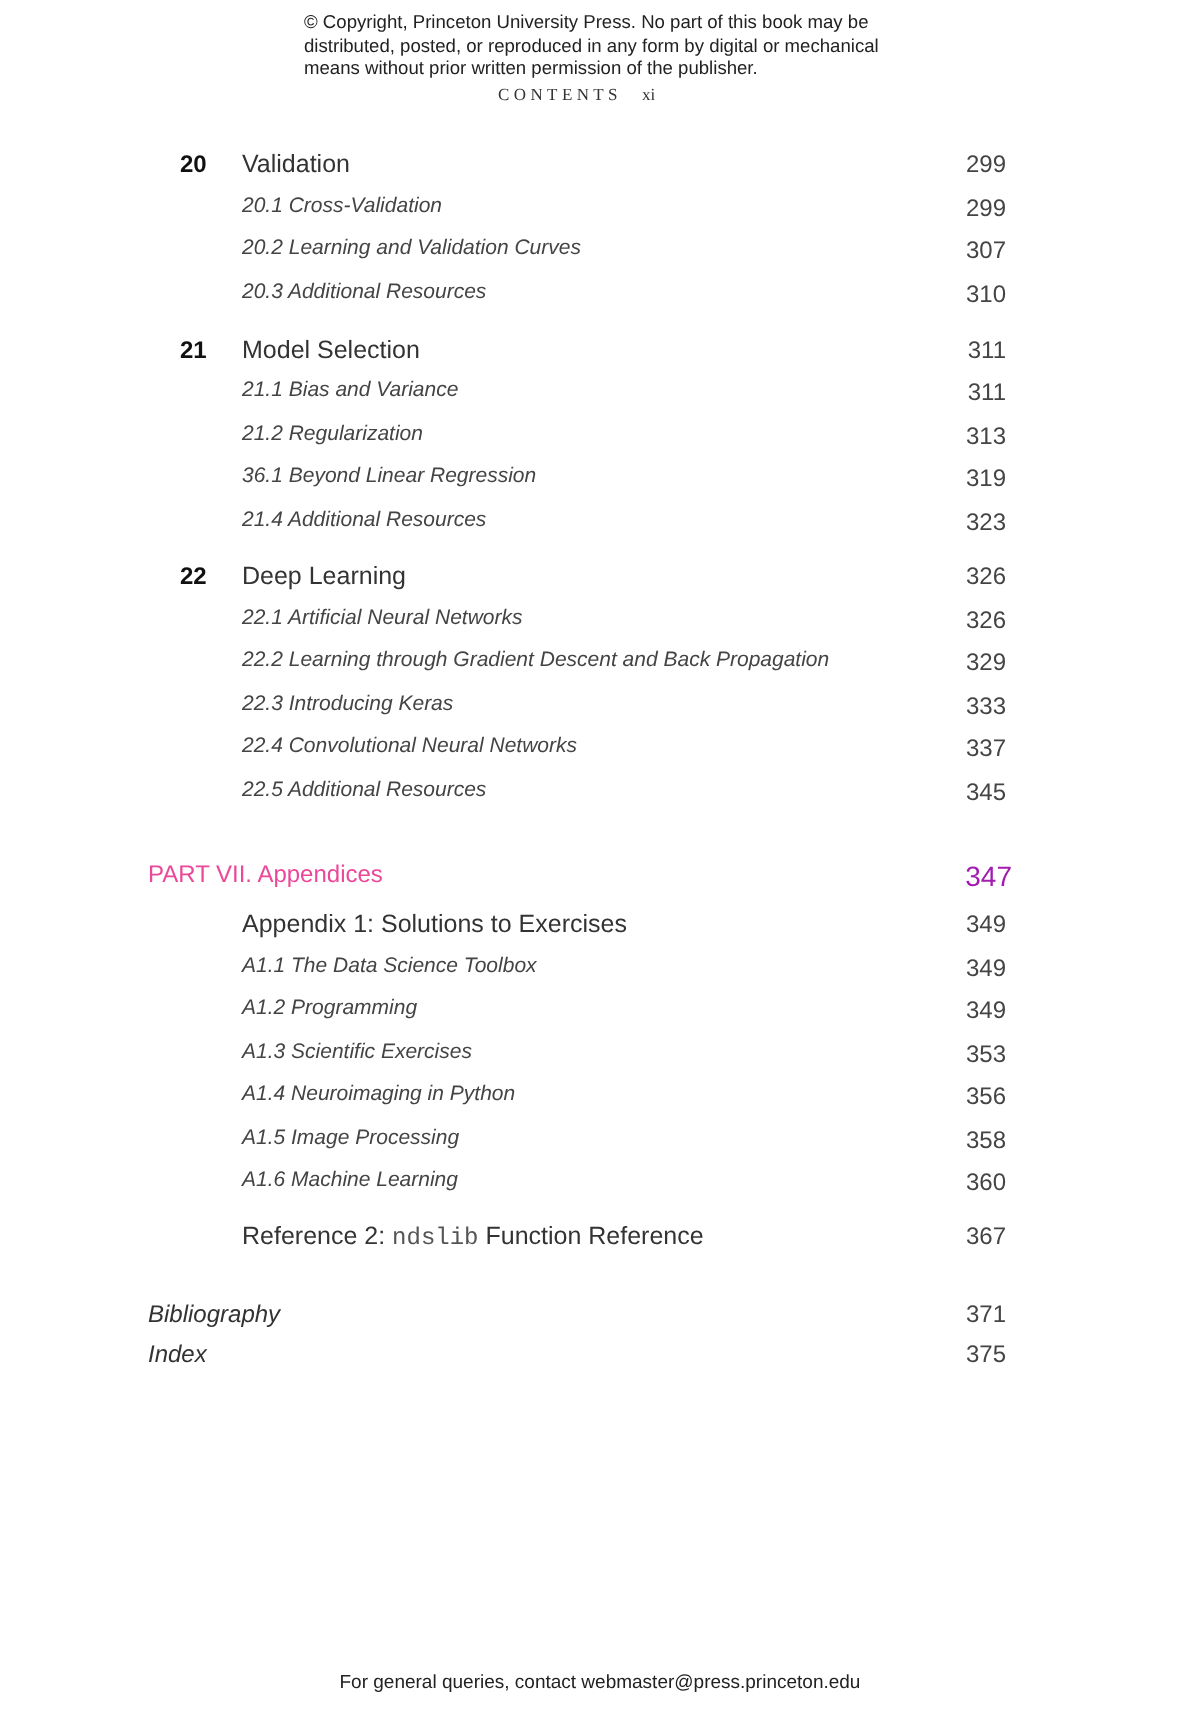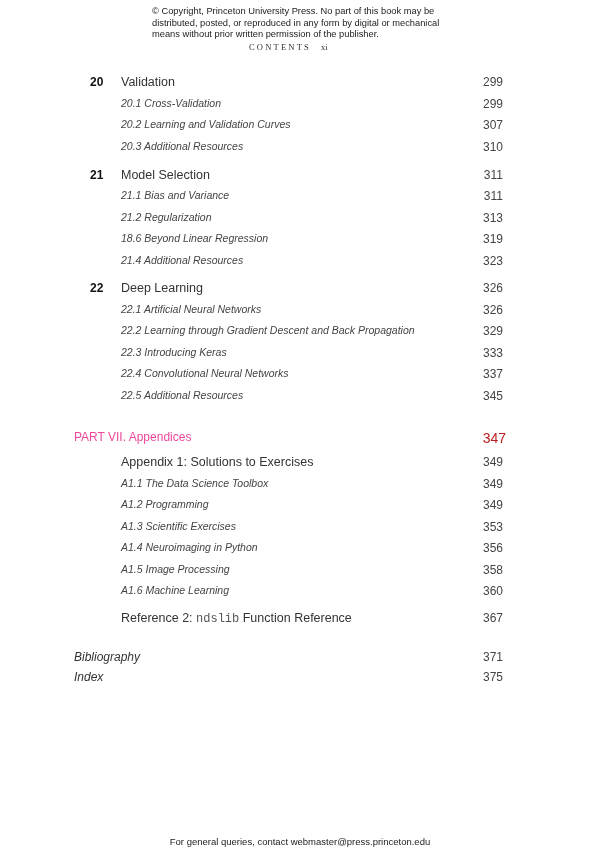--- a/index.html
+++ b/index.html
@@ -10,21 +10,21 @@
   .running-head { position: absolute; left: 0; width: 600px; top: 42px; text-align: left;
                   font-family: "Liberation Serif", serif; font-size: 8.5px; color: #333; }
   .running-head .rh-label { position: absolute; left: 249px; letter-spacing: 2.2px; }
   .running-head .rh-page { position: absolute; left: 321px; }
   .row { position: absolute; left: 0; width: 600px; height: 16px; }
   .num { position: absolute; left: 90px; font-weight: bold; font-size: 12px; color: #111; }
   .chap-title { position: absolute; left: 121px; font-size: 12.5px; color: #333; text-align: right; }
   .sec-title { position: absolute; left: 121px; font-size: 10.5px; font-style: italic; color: #444; }
   .page { position: absolute; right: 97px; font-size: 12px; color: #444; text-align: right; }
   .part-title { position: absolute; left: 74px; font-size: 12px; color: #ec4899; }
-  .part-page { position: absolute; right: 94px; font-size: 14px; color: #b91c1c; }
+  .part-page { position: absolute; right: 94px; font-size: 14px; color: #a21caf; }
   .app-title { position: absolute; left: 121px; font-size: 12.5px; color: #333; }
   .app-title .mono { font-family: "Liberation Mono", monospace; font-size: 12px; color: #555; }
   .end-title { position: absolute; left: 74px; font-size: 12px; font-style: italic; color: #333; }
   .footer { position: absolute; left: 0; width: 600px; top: 836px; text-align: center;
             font-size: 9.5px; color: #222; }
 </style>
 </head>
 <body>
 
 <div class="copyright">© Copyright, Princeton University Press. No part of this book may be distributed, posted, or reproduced in any form by digital or mechanical means without prior written permission of the publisher.</div>
@@ -58,21 +58,21 @@
 </div>
 <div class="row" style="top:189px">
   <span class="sec-title">21.1  Bias and Variance</span>
   <span class="page">311</span>
 </div>
 <div class="row" style="top:211px">
   <span class="sec-title">21.2  Regularization</span>
   <span class="page">313</span>
 </div>
 <div class="row" style="top:232px">
-  <span class="sec-title">18.6  Beyond Linear Regression</span>
+  <span class="sec-title">36.1  Beyond Linear Regression</span>
   <span class="page">319</span>
 </div>
 <div class="row" style="top:254px">
   <span class="sec-title">21.4  Additional Resources</span>
   <span class="page">323</span>
 </div>
 
 <div class="row" style="top:281px">
   <span class="num">22</span>
   <span class="chap-title">Deep Learning</span>

